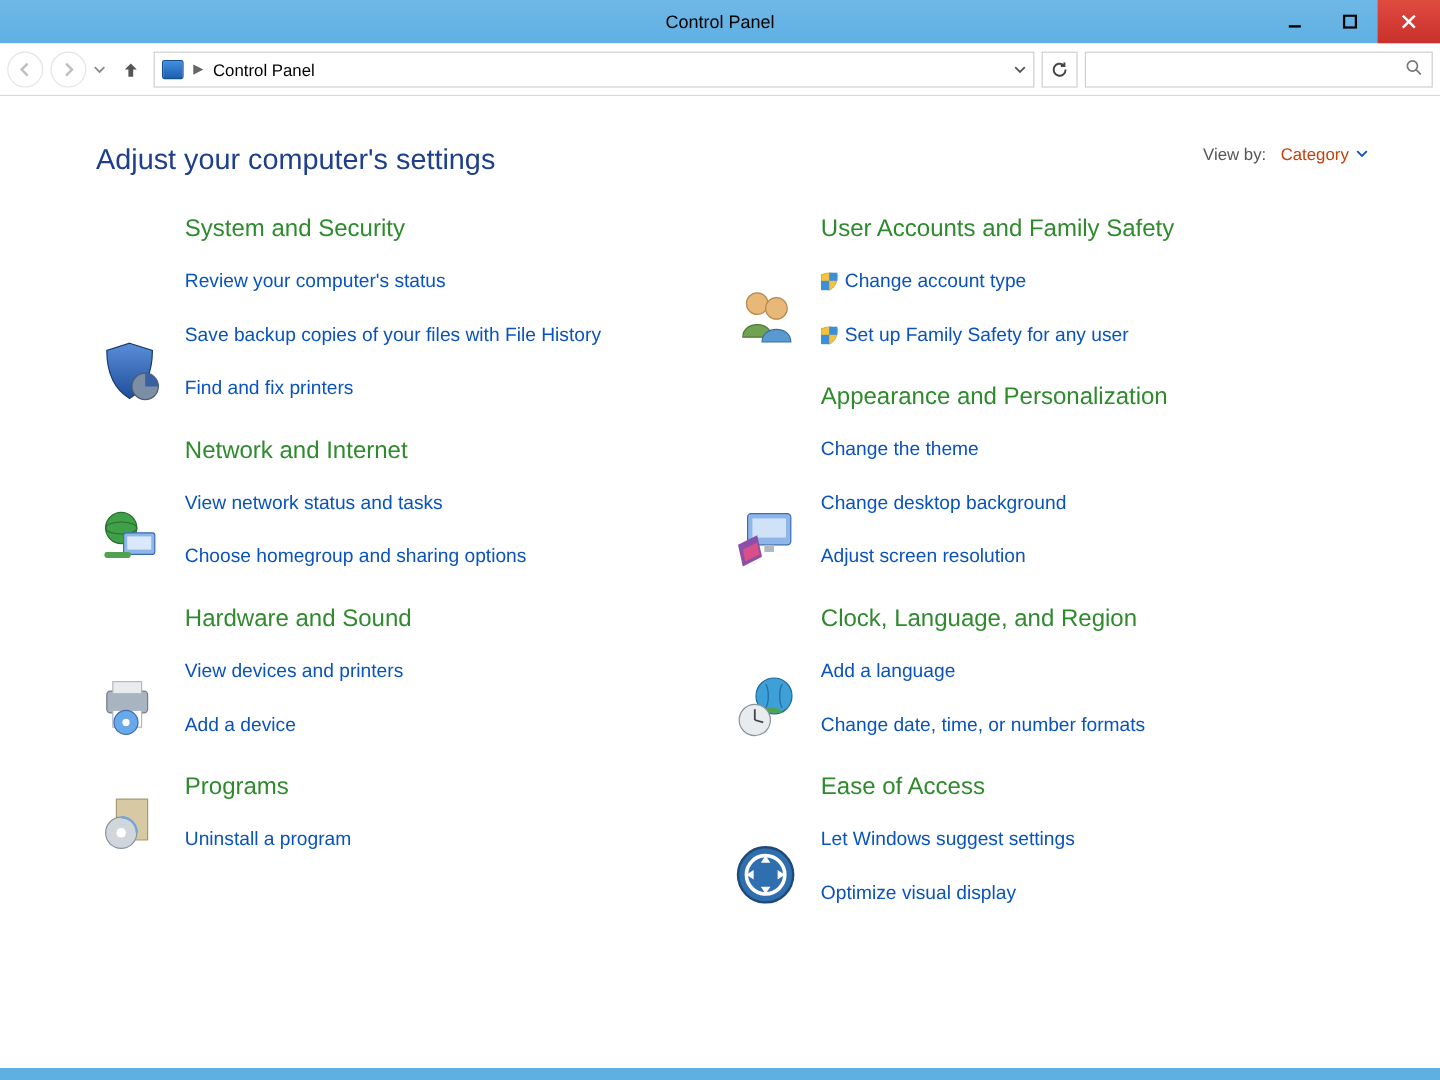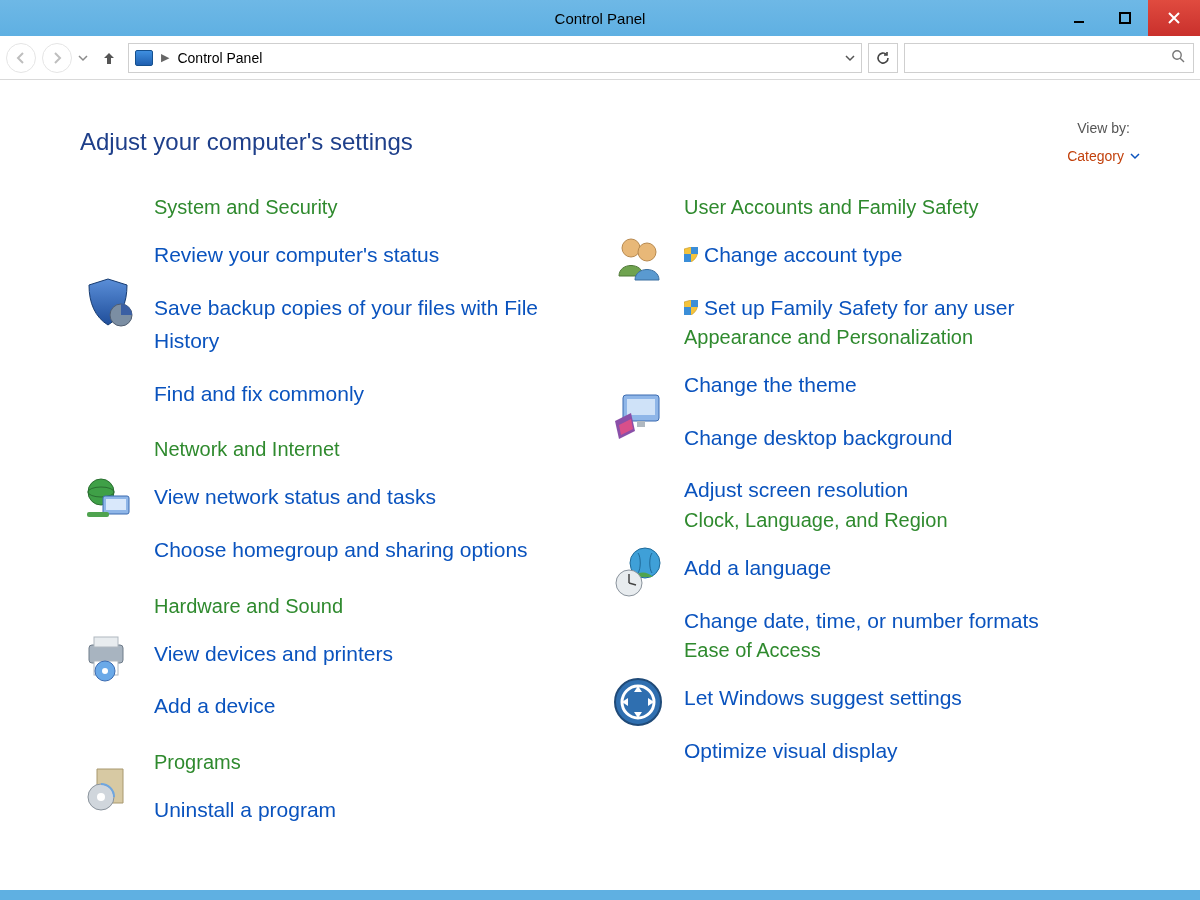--- a/index.html
+++ b/index.html
@@ -111,65 +111,64 @@
     color:#888;
     background:#fff;
   }
   .searchbox .mag { margin-left:auto; color:#777; }
   
   .content {
     padding: 40px 60px 20px 80px;
   }
   .headrow {
     display:flex;
-    align-items:center;
+    align-items:flex-start;
     margin-bottom: 30px;
   }
   .page-title {
     color:#1e3f8a;
     font-size: 24px;
     font-weight:400;
   }
   .viewby {
     margin-left:auto;
     display:flex;
     align-items:center;
     gap:12px;
-    flex-direction:column;
   }
   .viewby-label { color:#555; }
   .viewby-value { color:#c2410c; display:flex;align-items:center;gap:6px;}
   .viewby-value svg{color:#0a53be;}
   .grid {
     display:grid;
     grid-template-columns: 520px 520px;
     column-gap: 10px;
     row-gap: 26px;
     align-items:start;
   }
   .cat {
     display:flex;
-    align-items:center;
+    align-items:flex-end;
     gap:18px;
   }
   .cat-icon {
     width:56px;height:56px;
     flex:0 0 56px;
     display:flex;align-items:center;justify-content:center;
   }
   .cat-body { padding-top:2px; }
   .cat-title {
     color:#2f8a2e;
     font-size:20px;
     font-weight:400;
     margin-bottom:4px;
   }
   .cat-link {
     color:#0a53be;
-    font-size:21px;
+    font-size:16px;
     line-height:1.6;
     display:flex;align-items:center;gap:6px;margin-top:19px;
   }
   .shield-badge {
     width:14px;height:15px;
     display:inline-flex;
   }
   
   .bottombar {
     position:absolute;
@@ -280,21 +279,21 @@
               </defs>
             <path d="M27 4 L46 10 C46 28 40 42 27 50 C14 42 8 28 8 10 Z" fill="url(#sh)" stroke="#153a70" stroke-width="1"></path>
             <circle cx="40" cy="40" r="11" fill="#7b8ea3" stroke="#4f5d70"></circle>
             <path d="M40 29 A11 11 0 0 1 51 40 L40 40 Z" fill="#3b5fa3"></path>
           </svg>
         </div>
         <div class="cat-body">
           <div class="cat-title">System and Security</div>
           <div class="cat-link">Review your computer's status</div>
           <div class="cat-link">Save backup copies of your files with File History</div>
-          <div class="cat-link">Find and fix commonly</div>
+          <div class="cat-link">Find and fix printers</div>
         </div>
       </div>
 
       <div class="cat">
         <div class="cat-icon">
           <svg width="54" height="54" viewBox="0 0 54 54">
             <circle cx="20" cy="18" r="13" fill="#3fa047" stroke="#2a6f31"></circle>
             <ellipse cx="20" cy="18" rx="13" ry="5" fill="none" stroke="#2a6f31"></ellipse>
             <rect x="22" y="22" width="26" height="18" rx="2" fill="#8fb6e8" stroke="#3b6bb0"></rect>
             <rect x="25" y="25" width="20" height="11" fill="#d9e8fb"></rect>
@@ -335,21 +334,21 @@
           </svg>
         </div>
         <div class="cat-body">
           <div class="cat-title">Programs</div>
           <div class="cat-link">Uninstall a program</div>
         </div>
       </div>
 
     </div>
 
-    <div style="display:flex;flex-direction:column;">
+    <div style="display:flex;flex-direction:column;gap:26px">
 
       <div class="cat">
         <div class="cat-icon">
           <svg width="54" height="54" viewBox="0 0 54 54">
             <circle cx="20" cy="16" r="9" fill="#e8b878" stroke="#b88a4f"></circle>
             <path d="M8 44 C8 30 32 30 32 44 Z" fill="#6fa34f" stroke="#4f7838"></path>
             <circle cx="36" cy="20" r="9" fill="#e8b878" stroke="#b88a4f"></circle>
             <path d="M24 48 C24 34 48 34 48 48 Z" fill="#5a9ad0" stroke="#3b6fa0"></path>
           </svg>
         </div>

